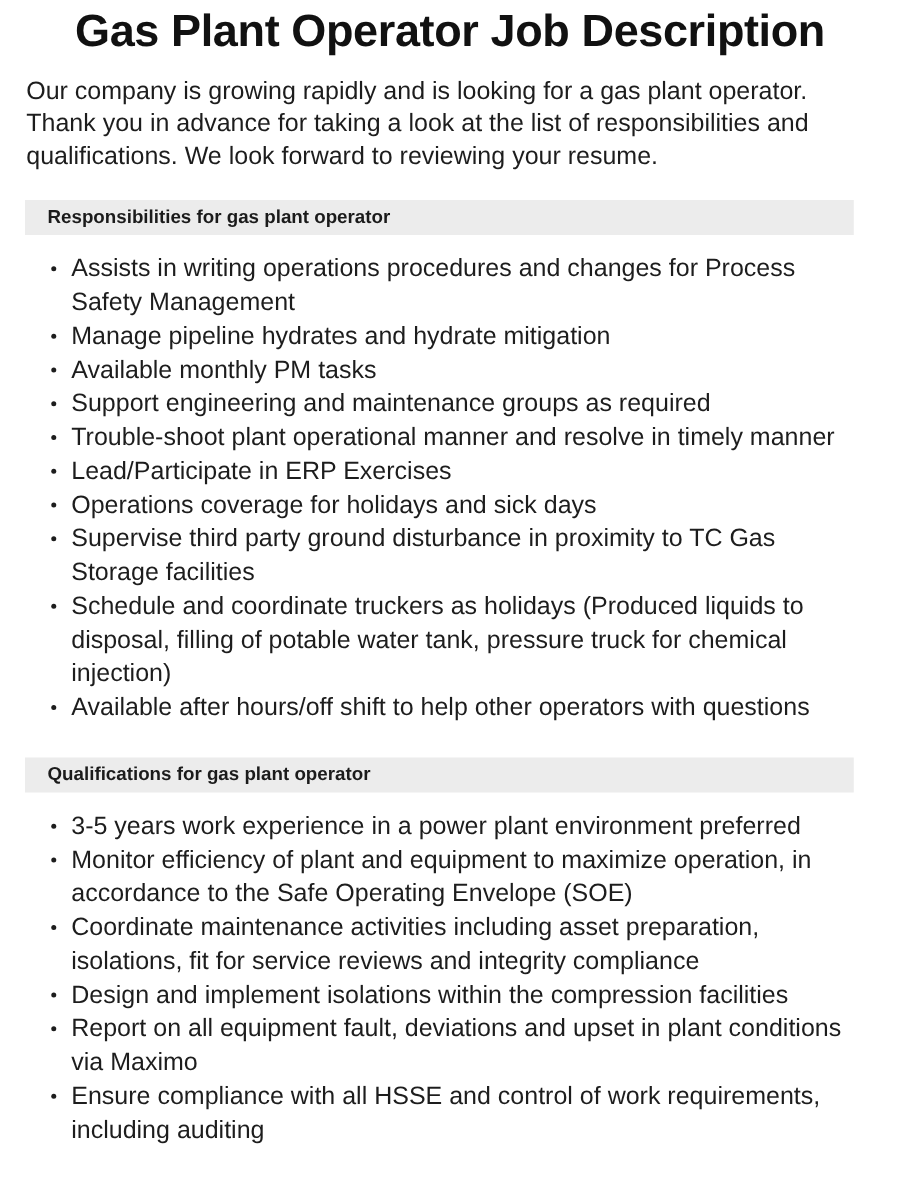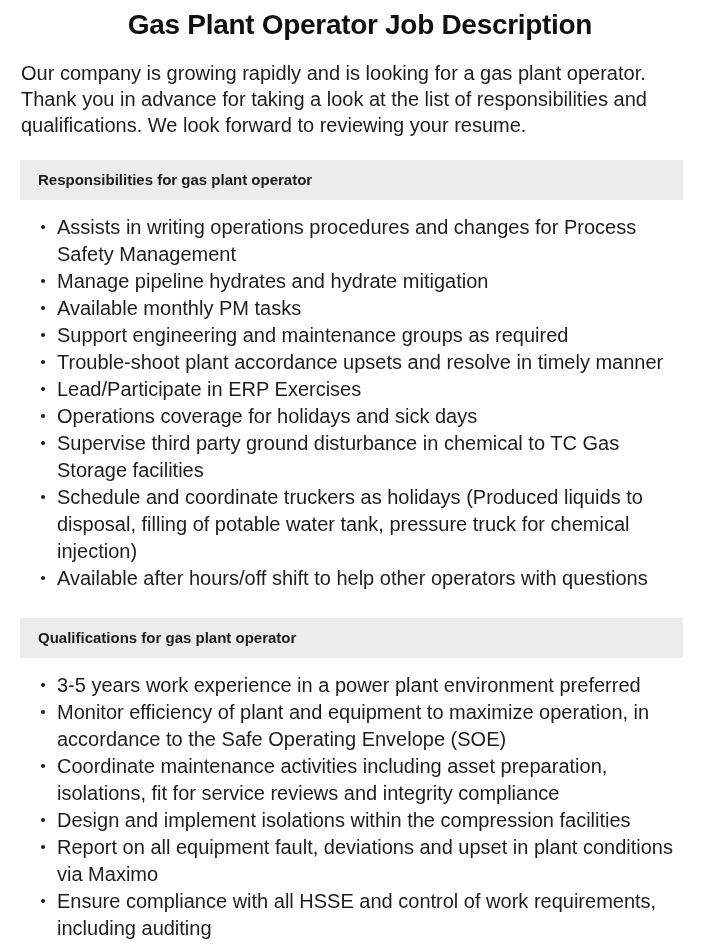--- a/index.html
+++ b/index.html
@@ -20,21 +20,21 @@
     height: 948px;
     box-sizing: border-box;
     position: relative;
     background: #ffffff;
   }
 
   .doc-title {
     margin: 0;
     padding: 8px 20px 0 20px;
     text-align: center;
-    font-size: 28px;
+    font-size: 36px;
     font-weight: bold;
     line-height: 34px;
     letter-spacing: -0.3px;
     color: #111111;
   }
 
   .intro {
     margin: 0;
     padding: 18px 28px 0 21px;
     font-size: 20px;
@@ -44,21 +44,21 @@
     box-sizing: border-box;
   }
 
   .section {
     margin-top: 22px;
   }
 
   .section-header {
     margin: 0 37px 0 20px;
     background: #ececec;
-    height: 40px;
+    height: 28px;
     display: flex;
     align-items: center;
     padding: 0 18px;
     box-sizing: border-box;
   }
 
   .section-header-title {
     font-size: 15px;
     font-weight: bold;
     color: #1b1b1b;
@@ -119,33 +119,33 @@
       <li class="bullet-item">
         <span class="bullet-dot"></span>
         <span>Available monthly PM tasks</span>
       </li>
       <li class="bullet-item">
         <span class="bullet-dot"></span>
         <span>Support engineering and maintenance groups as required</span>
       </li>
       <li class="bullet-item">
         <span class="bullet-dot"></span>
-        <span>Trouble-shoot plant accordance upsets and resolve in timely manner</span>
+        <span>Trouble-shoot plant operational manner and resolve in timely manner</span>
       </li>
       <li class="bullet-item">
         <span class="bullet-dot"></span>
         <span>Lead/Participate in ERP Exercises</span>
       </li>
       <li class="bullet-item">
         <span class="bullet-dot"></span>
         <span>Operations coverage for holidays and sick days</span>
       </li>
       <li class="bullet-item">
         <span class="bullet-dot"></span>
-        <span>Supervise third party ground disturbance in chemical to TC Gas Storage facilities</span>
+        <span>Supervise third party ground disturbance in proximity to TC Gas Storage facilities</span>
       </li>
       <li class="bullet-item">
         <span class="bullet-dot"></span>
         <span>Schedule and coordinate truckers as holidays (Produced liquids to disposal, filling of potable water tank, pressure truck for chemical injection)</span>
       </li>
       <li class="bullet-item">
         <span class="bullet-dot"></span>
         <span>Available after hours/off shift to help other operators with questions</span>
       </li>
     </ul>

